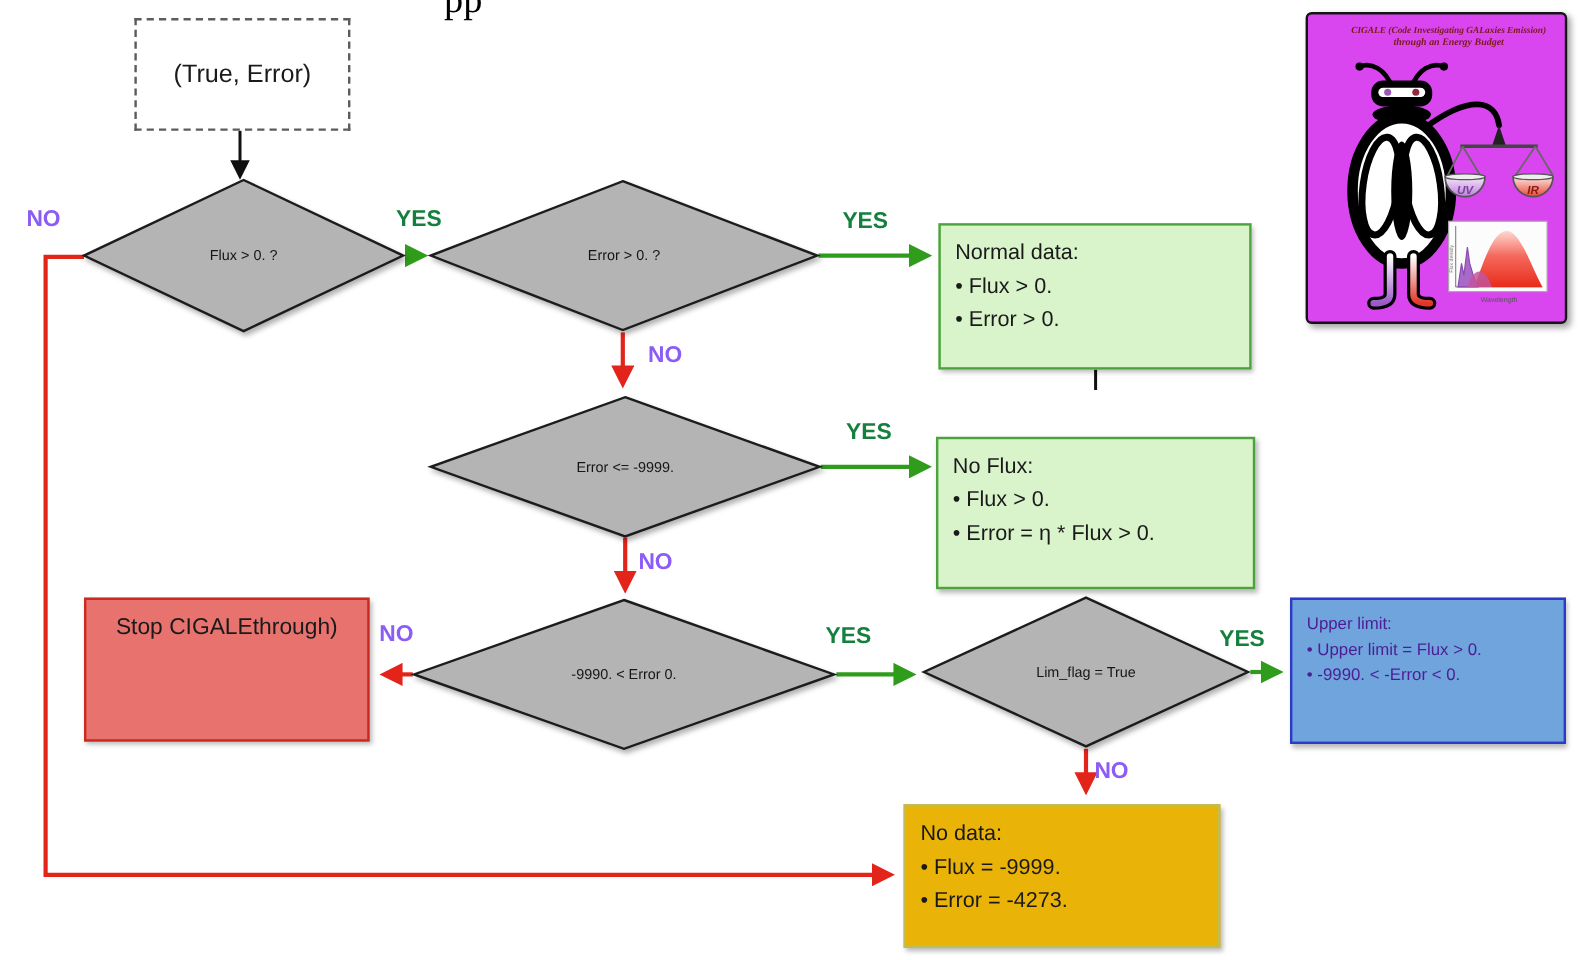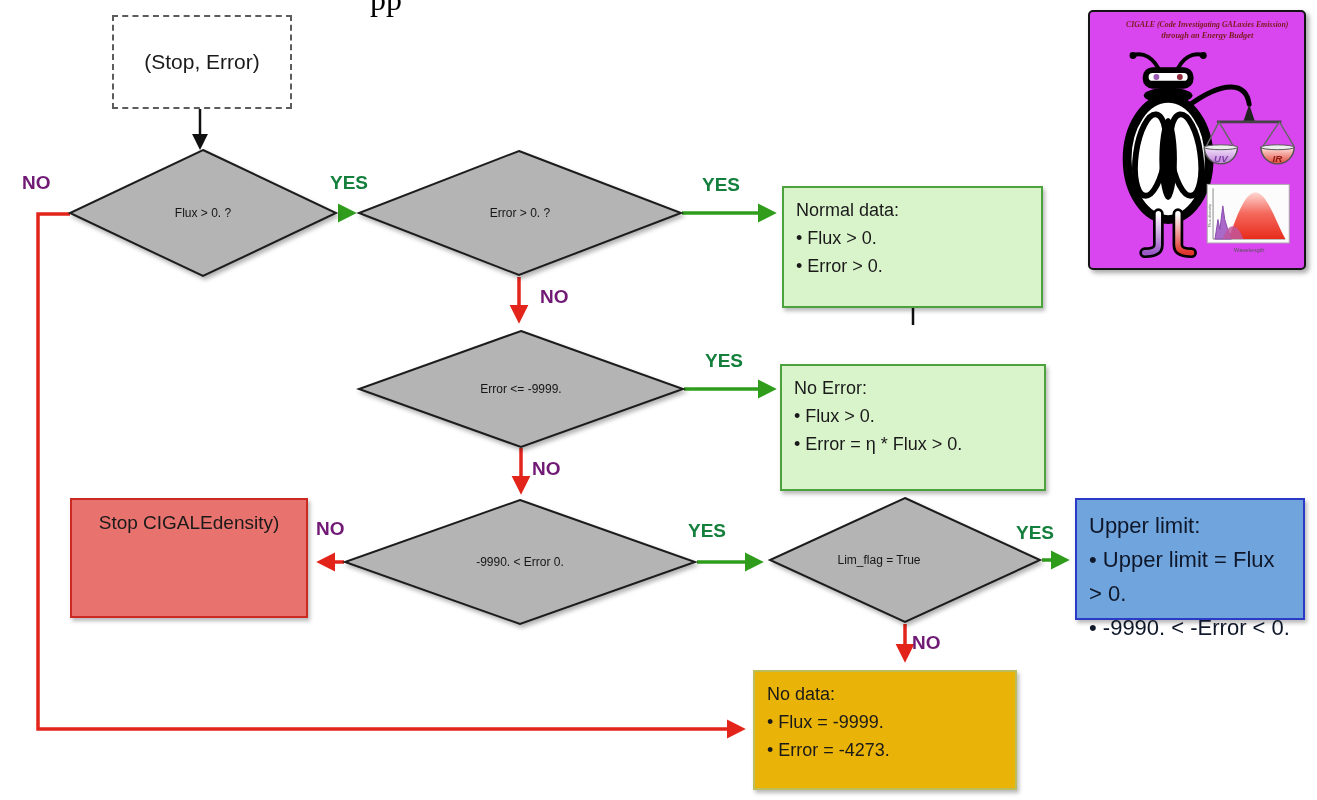--- a/index.html
+++ b/index.html
@@ -10,25 +10,25 @@
   svg{display:block;}
   #wires{position:absolute;left:0;top:0;pointer-events:none;}
 
   .dlabel{position:absolute;display:flex;align-items:center;justify-content:center;
     font-size:12px;color:#161616;text-align:center;}
   .box{position:absolute;box-sizing:border-box;padding:9px 12px;font-size:18px;
     line-height:1.55;box-shadow:2px 3px 4px rgba(0,0,0,.28);}
   .greenbox{background:#d9f3cb;border:2.5px solid #4ca23c;margin-top:36px;}
   .redbox{background:#e8736e;border:2.5px solid #cb2a22;display:flex;flex-direction:row;
     justify-content:center;text-align:center;font-size:19px;line-height:1.45;}
-  .bluebox{background:#6fa4dc;border:2.5px solid #2b3bc8;color:#0f172a;font-size:22px;}
+  .bluebox{background:#6fa4dc;border:2.5px solid #2b3bc8;color:#4c1d95;font-size:14px;}
   .yellowbox{background:#eab308;border:2.5px solid #bdbd59;}
   .elabel{position:absolute;font-weight:bold;font-size:19px;}
   .yes{color:#15803d;}
-  .no{color:#701a75;}
+  .no{color:#8b5cf6;}
   .dashedbox{position:absolute;left:112px;top:15px;width:176px;height:90px;
     border:2.5px dashed #5c5c5c;background:#fff;display:flex;align-items:center;
     justify-content:center;font-size:21px;}
   .cropfrag{position:absolute;left:370px;top:-19px;font-family:"Liberation Serif",serif;
     font-size:32px;color:#000;}
   .logo{position:absolute;left:1088px;top:10px;width:214px;height:256px;background:#d946ef;
     border:2.5px solid #141414;border-radius:5px;box-shadow:3px 3px 5px rgba(0,0,0,.35);
     overflow:hidden;}
 </style>
 </head>
@@ -70,44 +70,44 @@
     <path d="M70,214 H38 V729 H740" stroke="#e2241b" stroke-width="3.5" fill="none" marker-end="url(#mred)"></path>
 
     <polygon points="203,150 336,213 203,276 70,213" fill="#b4b4b4" stroke="#1c1c1c" stroke-width="2" filter="url(#ds)"></polygon>
     <polygon points="519,151 681,213 519,275 359,213" fill="#b4b4b4" stroke="#1c1c1c" stroke-width="2" filter="url(#ds)"></polygon>
     <polygon points="521,331 683,389 521,447 359,389" fill="#b4b4b4" stroke="#1c1c1c" stroke-width="2" filter="url(#ds)"></polygon>
     <polygon points="520,500 695,562 520,624 345,562" fill="#b4b4b4" stroke="#1c1c1c" stroke-width="2" filter="url(#ds)"></polygon>
     <polygon points="905,498 1040,560 905,622 770,560" fill="#b4b4b4" stroke="#1c1c1c" stroke-width="2" filter="url(#ds)"></polygon>
   </svg>
 
   <div class="dashedbox">
-    <span>(Stop, Error)</span>
+    <span>(True, Error)</span>
   </div>
 
   <div class="dlabel" style="left:70px;top:150px;width:266px;height:126px;">Flux &gt; 0. ?</div>
   <div class="dlabel" style="left:359px;top:151px;width:322px;height:124px;">Error &gt; 0. ?</div>
   <div class="dlabel" style="left:359px;top:331px;width:324px;height:116px;">Error &lt;= -9999.</div>
   <div class="dlabel" style="left:345px;top:500px;width:350px;height:124px;">-9990. &lt; Error 0.</div>
-  <div class="dlabel" style="left:744px;top:498px;width:270px;height:124px;text-align:right;">Lim_flag = True</div>
+  <div class="dlabel" style="left:770px;top:498px;width:270px;height:124px;text-align:right;">Lim_flag = True</div>
 
   <div class="box greenbox" style="left:782px;top:150px;width:261px;height:122px;">
     <div>Normal data:</div>
     <div>• Flux &gt; 0.</div>
     <div>• Error  &gt; 0.</div>
   </div>
 
   <div class="box greenbox" style="left:780px;top:328px;width:266px;height:127px;">
-    <div>No Error:</div>
+    <div>No Flux:</div>
     <div>• Flux &gt; 0.</div>
     <div>• Error  = η * Flux &gt; 0.</div>
   </div>
 
   <div class="box redbox" style="left:70px;top:498px;width:238px;height:120px;">
     <div>Stop CIGALE</div>
-    <div>density)</div>
+    <div>through)</div>
   </div>
 
   <div class="box bluebox" style="left:1075px;top:498px;width:230px;height:122px;">
     <div>Upper limit:</div>
     <div>• Upper limit = Flux &gt; 0.</div>
     <div>• -9990. &lt; -Error &lt; 0.</div>
   </div>
 
   <div class="box yellowbox" style="left:753px;top:670px;width:264px;height:120px;">
     <div>No data:</div>

